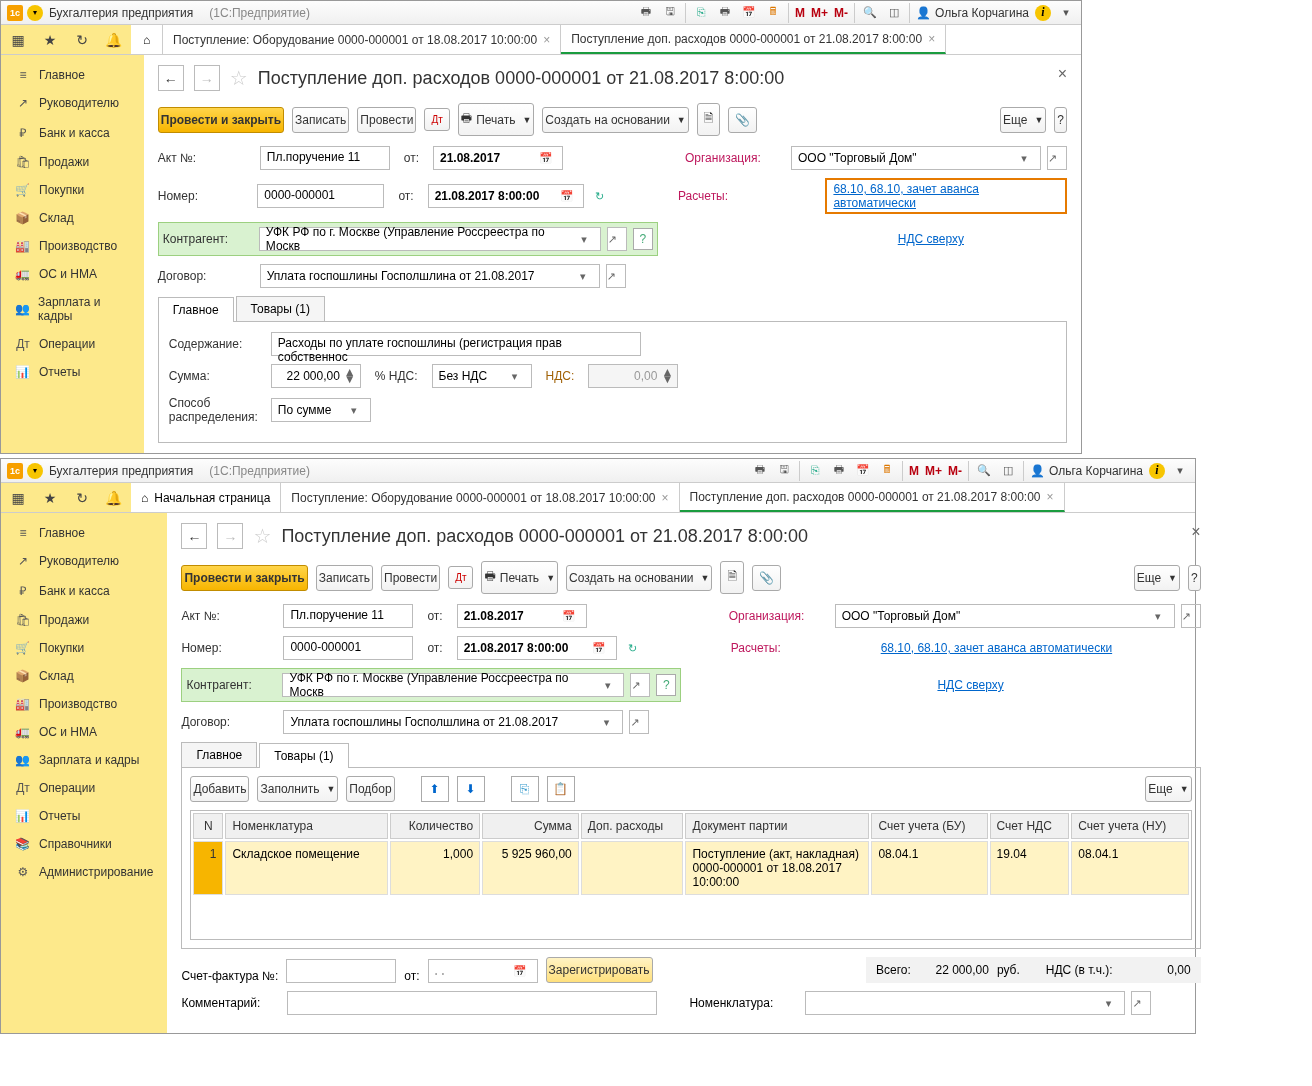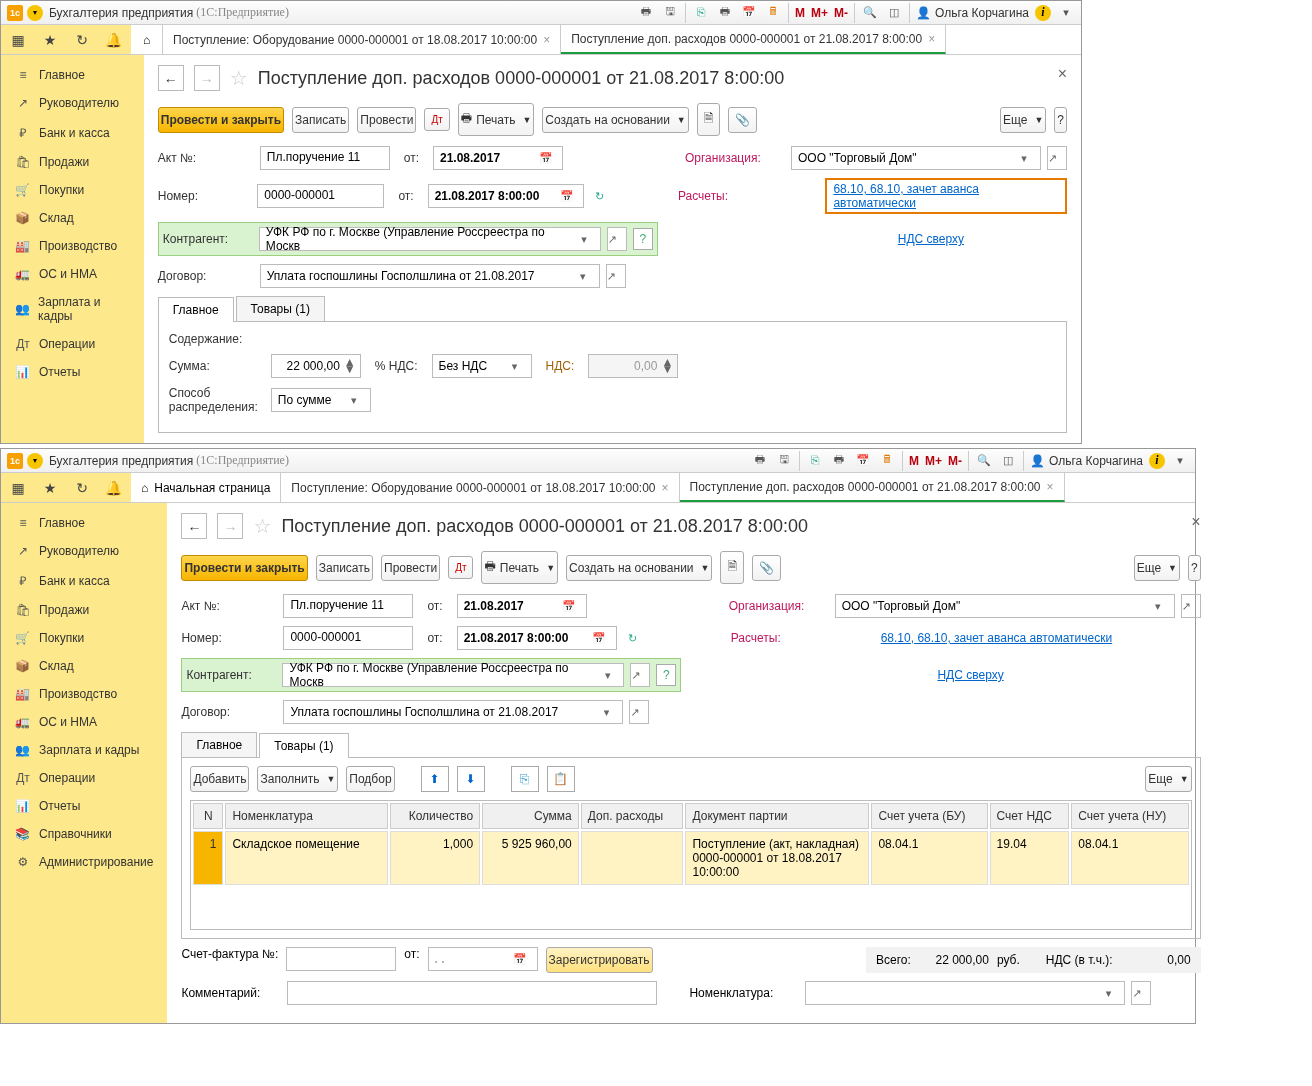--- a/index.html
+++ b/index.html
@@ -2,21 +2,21 @@
 <html><head>
 <meta charset="utf-8">
 <style>
 *{box-sizing:border-box;margin:0;padding:0;font-family:Arial,sans-serif;font-size:12px;}
 body{background:#fff;}
 .window{border:1px solid #999;background:#fff;margin-bottom:4px;position:relative;}
 .titlebar{background:linear-gradient(#fdfdfd,#f0f0f0);height:24px;display:flex;align-items:center;padding:0 6px;border-bottom:1px solid #ccc;}
 .titlebar .logo{width:16px;height:16px;background:#f7a000;border-radius:2px;margin-right:4px;display:inline-flex;align-items:center;justify-content:center;font-size:9px;font-weight:bold;color:#fff;}
 .titlebar .drop{width:16px;height:16px;background:#f7c500;border-radius:50%;margin-right:6px;display:inline-flex;align-items:center;justify-content:center;font-size:8px;}
 .titlebar .title{color:#333;}
-.titlebar .subtitle{color:#888;margin-left:3px;font-family:Liberation Serif, serif;}
+.titlebar .subtitle{color:#888;margin-left:16px;}
 .titlebar .tools{margin-left:auto;display:flex;align-items:center;gap:6px;}
 .titlebar .tools .ico{width:18px;height:18px;display:inline-flex;align-items:center;justify-content:center;color:#555;font-size:11px;}
 .titlebar .m{color:#b8000f;font-weight:bold;font-size:12px;}
 .titlebar .user{display:flex;align-items:center;gap:4px;color:#333;}
 .titlebar .info{width:16px;height:16px;background:#f7c500;border-radius:50%;display:inline-flex;align-items:center;justify-content:center;font-weight:bold;font-style:italic;font-family:serif;}
 .sysbar{height:30px;background:#fff;border-bottom:1px solid #ccc;display:flex;align-items:stretch;}
 .sysicons{display:flex;align-items:center;background:#fde98b;padding:0 8px;gap:14px;}
 .sysicons .si{width:18px;height:18px;display:inline-flex;align-items:center;justify-content:center;color:#444;font-size:14px;}
 .hometab{width:32px;display:flex;align-items:center;justify-content:center;border-right:1px solid #ccc;background:#fff;}
 .hometab.w{padding:0 10px;width:auto;gap:6px;}
@@ -62,21 +62,21 @@
 .numinp .spin{display:flex;flex-direction:column;margin-left:4px;font-size:7px;line-height:7px;color:#666;}
 .disinp{background:#f5f5f5;color:#999;}
 .table{border:1px solid #bbb;width:100%;}
 .table th{background:#f0f0f0;border:1px solid #ccc;padding:5px 6px;text-align:left;font-weight:normal;color:#333;}
 .table td{border:1px solid #ddd;padding:5px 6px;vertical-align:top;}
 .table tr.sel td{background:#fff3c4;}
 .table tr.sel td.n{background:#f7b500;color:#333;text-align:right;}
 .tblbar{display:flex;gap:8px;padding:8px 0;align-items:center;}
 .tblbar .right{margin-left:auto;}
 .arrowbtn{width:28px;height:26px;border:1px solid #aaa;background:#fff;display:inline-flex;align-items:center;justify-content:center;}
-.footer{display:flex;align-items:flex-start;gap:8px;padding:8px 0;border-top:0;}
+.footer{display:flex;align-items:flex-end;gap:8px;padding:8px 0;border-top:0;}
 .totals{margin-left:auto;background:#f2f2f2;padding:6px 10px;display:flex;align-items:center;gap:8px;}
 .sep{width:1px;height:20px;background:#ccc;}
 </style>
 </head>
 <body>
 
 <div class="window" style="width:1082px;">
   <div class="titlebar">
     <span class="logo">1c</span>
     <span class="drop">▾</span>
@@ -263,20 +263,21 @@
         <span class="calico" style="border:1px solid #bbb;height:24px;display:inline-flex;align-items:center;">↗</span>
       </div>
 
       <div class="tabs">
         <div class="t active">Главное</div>
         <div class="t">Товары (1)</div>
       </div>
       <div class="panel">
         <div class="row">
           <span class="lbl">Содержание:</span>
+          <span class="inp" style="width:370px">Расходы по уплате госпошлины (регистрация прав собственнос</span>
         </div>
         <div class="row">
           <span class="lbl">Сумма:</span>
           <span class="numinp">
               <span>22 000,00</span>
               <span class="spin">
                 <span>▲</span>
                 <span>▼</span>
               </span>
             </span>

